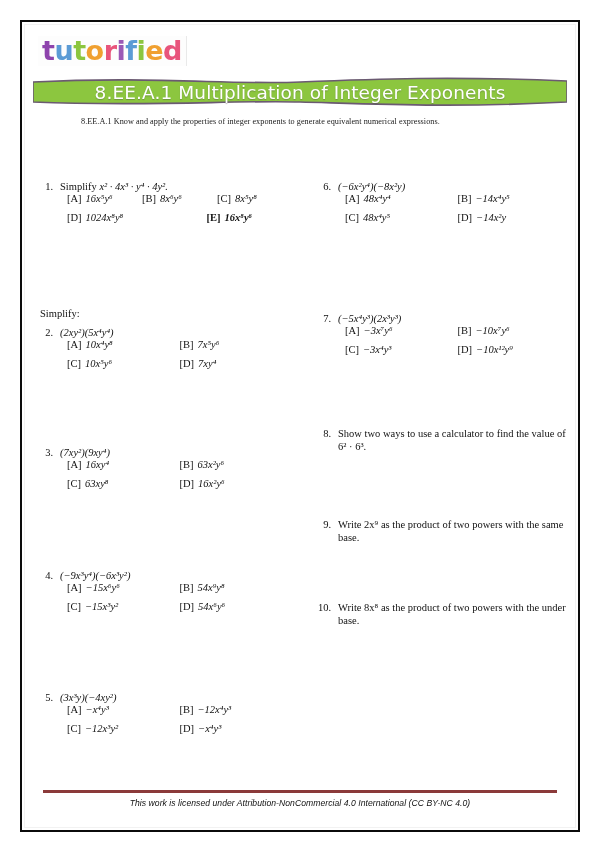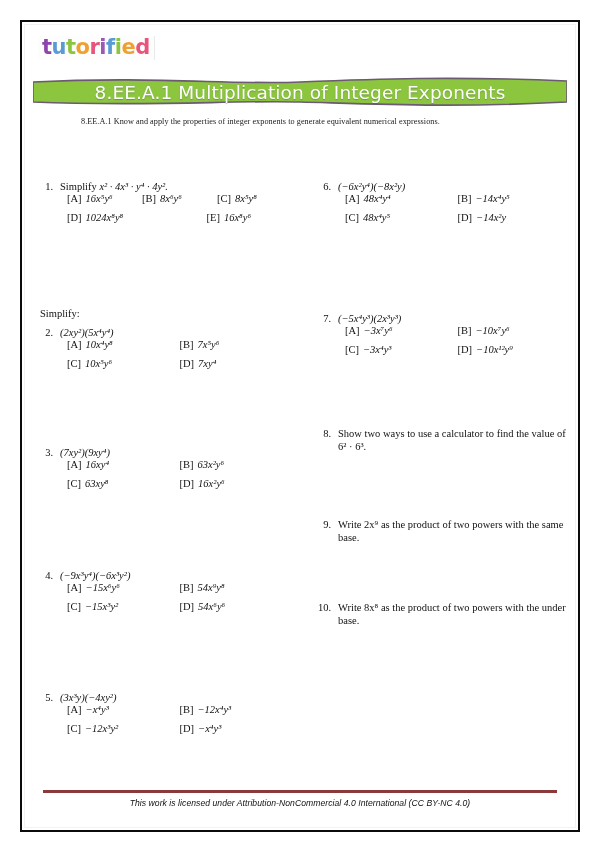--- a/index.html
+++ b/index.html
@@ -45,21 +45,21 @@
   .logo-wrap {
     position: absolute;
     left: 16px;
     top: 14px;
     padding: 1px 4px 2px 4px;
     background: #fdfdfd;
     border-right: 1px solid #e9e9e9;
   }
   .logo {
     font-family: "DejaVu Sans", sans-serif;
-    font-size: 21px;
+    font-size: 27px;
     font-weight: bold;
     letter-spacing: -0.5px;
     line-height: 1;
     white-space: nowrap;
   }
   .logo span { display: inline-block; }
 
   
   .ribbon {
     position: absolute;
@@ -157,21 +157,21 @@
   .choice {
     display: block;
     white-space: nowrap;
   }
   .choice .lbl { margin-right: 4px; }
 
   
   .c2 .choice { width: 50%; box-sizing: border-box; }
   .c3 .choice { width: 33.33%; box-sizing: border-box; }
   .c2 .choice.wide { width: 62%; }
-  .c2 .choice.narrow { width: 38%; }
+  .c2 .choice.narrow { width: 38%; font-weight: bold; }
 
   
   .m { font-style: italic; font-family: "Liberation Serif", serif; }
 
   
   .footer-rule {
     position: absolute;
     left: 21px;
     top: 768px;
     width: 514px;

